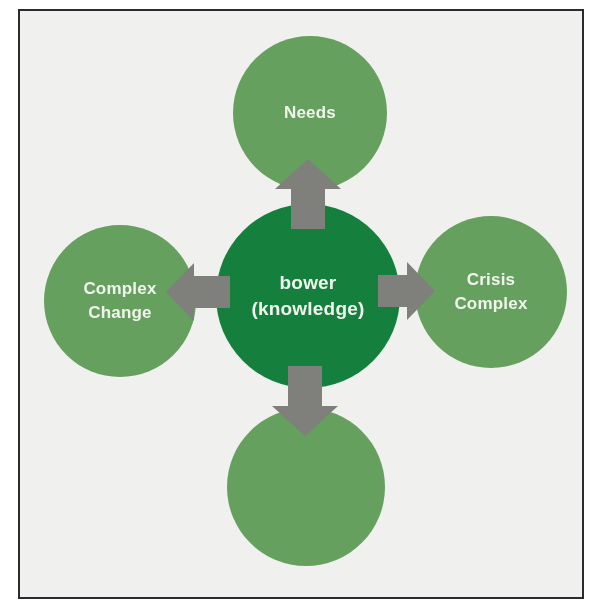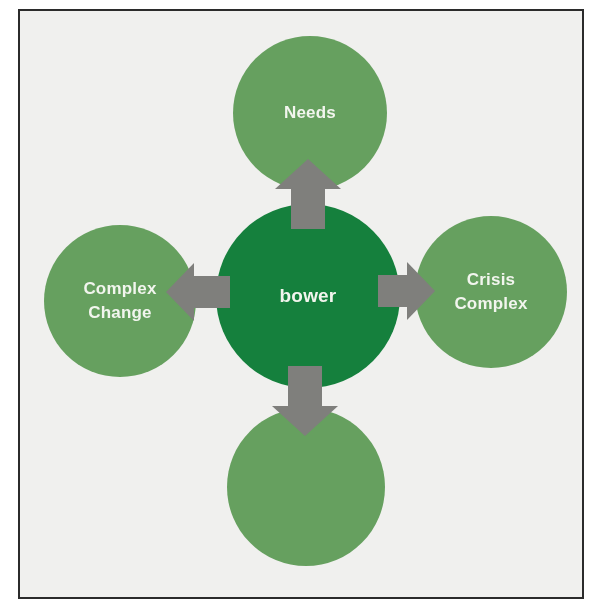--- a/index.html
+++ b/index.html
@@ -106,20 +106,21 @@
   </div>
 
   <div class="circle satellite circle-bottom">
     <div class="node-label">
     </div>
   </div>
 
   <div class="circle center-circle circle-center">
     <div class="node-label">
       <span>bower</span>
+      <span>(knowledge)</span>
     </div>
   </div>
 
   <div class="arrow-part stem up-stem"></div>
   <div class="arrow-part head up-head"></div>
 
   <div class="arrow-part stem down-stem"></div>
   <div class="arrow-part head down-head"></div>
 
   <div class="arrow-part stem left-stem"></div>

